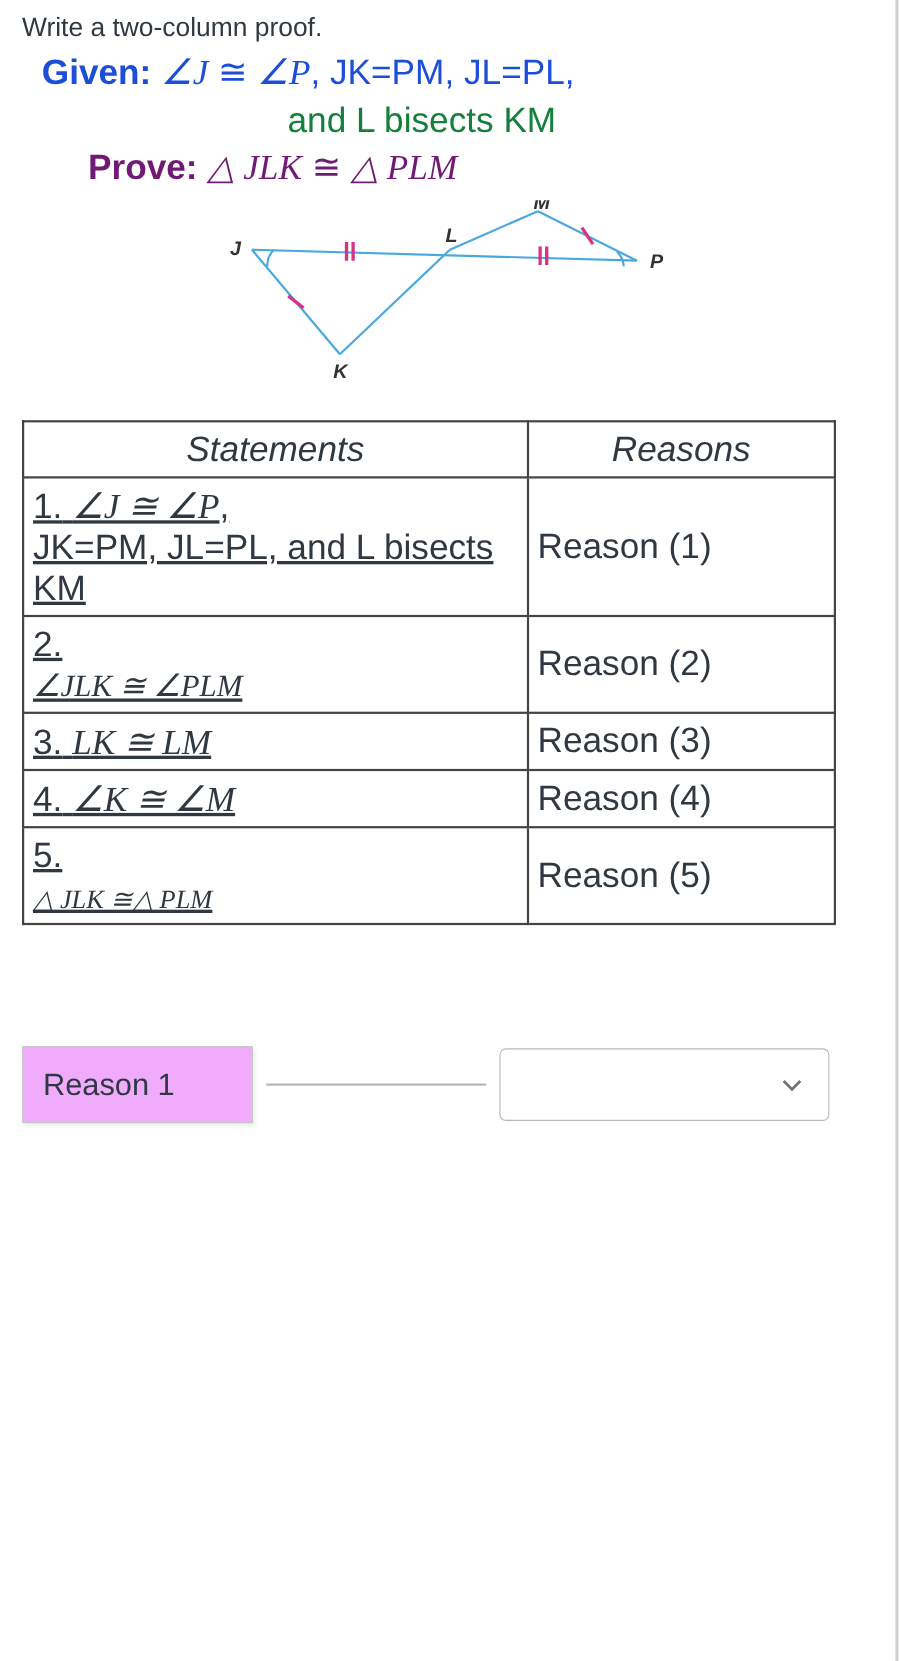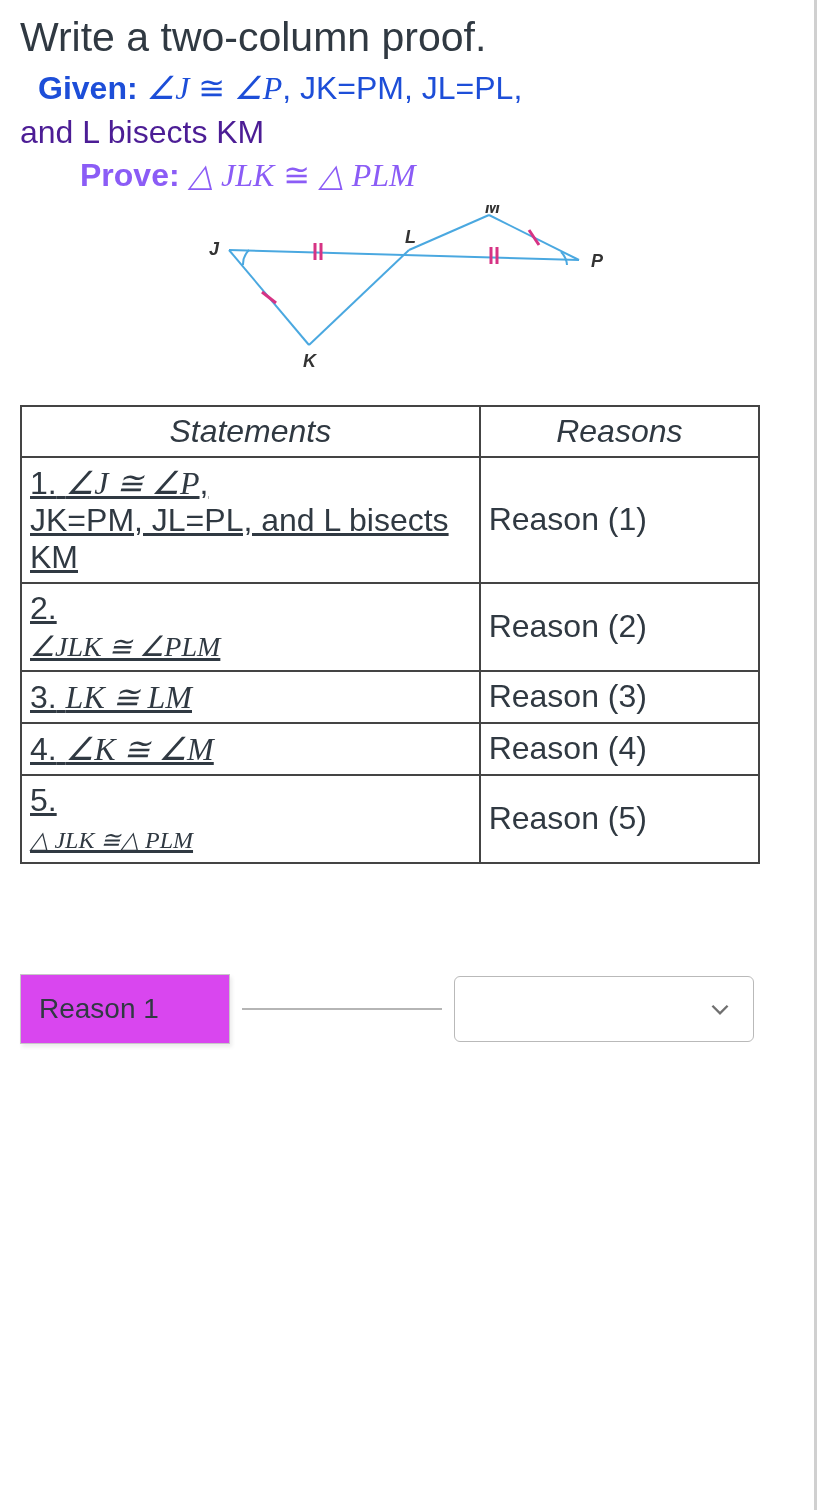--- a/index.html
+++ b/index.html
@@ -5,24 +5,24 @@
   * { box-sizing: border-box; margin: 0; padding: 0; }
   body {
     font-family: Arial, Helvetica, sans-serif;
     width: 817px;
     height: 1510px;
     background: #fff;
     color: #303942;
     position: relative;
     padding: 10px 20px 20px 20px;
   }
-  .title { font-size: 41px; line-height: 1.35; color: #303942; margin-bottom: 2px; }
+  .title { font-size: 24px; line-height: 1.35; color: #303942; margin-bottom: 2px; }
   .given-line { font-size: 32px; line-height: 1.35; color: #1d4ed8; padding-left: 18px; }
-  .given-line2 { font-size: 32px; line-height: 1.35; color: #4c1d95; text-align: left; padding-right: 50px;}
-  .prove-line { font-size: 32px; line-height: 1.35; color: #8b5cf6; padding-left: 60px; }
+  .given-line2 { font-size: 32px; line-height: 1.35; color: #15803d; text-align: center; padding-right: 50px;}
+  .prove-line { font-size: 32px; line-height: 1.35; color: #701a75; padding-left: 60px; }
   .bold { font-weight: 700; }
   .math { font-family: "Cambria Math", "STIX", "Times New Roman", serif; font-style: italic; }
   .sym { font-family: "Cambria Math","STIX","Times New Roman",serif; font-style: normal; }
   .diagram-wrap { width: 100%; display:flex; justify-content:center; padding: 8px 0 20px 0;}
   .diagram { width: 420px; height: 170px; }
   .right-border {
     position: absolute;
     top: 0; right: 0;
     width: 3px; height: 100%;
     background: #d0d0d0;
@@ -40,21 +40,21 @@
     color: #303942;
   }
   table.proof th { font-weight: 400; text-align: center; font-style: italic; }
   table.proof td.stmt { width: 460px; text-decoration: underline; }
   table.proof td.reason { width: 280px; vertical-align: middle; border-radius: 32px;}
   .matching { margin-top: 110px; }
   .match-row { display:flex; align-items:center; margin-bottom: 40px; }
   .reason-box {
     border: 1px solid #c7c7c7;
     box-shadow: 2px 3px 4px rgba(0,0,0,0.08);
-    background:#d946ef;
+    background:#f0abfc;
     width: 210px;
     height: 70px;
     display:flex; align-items:center; justify-content:flex-start;
     padding-left: 18px;
     font-size: 28px;
     color:#303942;
   }
   .connector {
     width: 200px;
     height: 2px;

